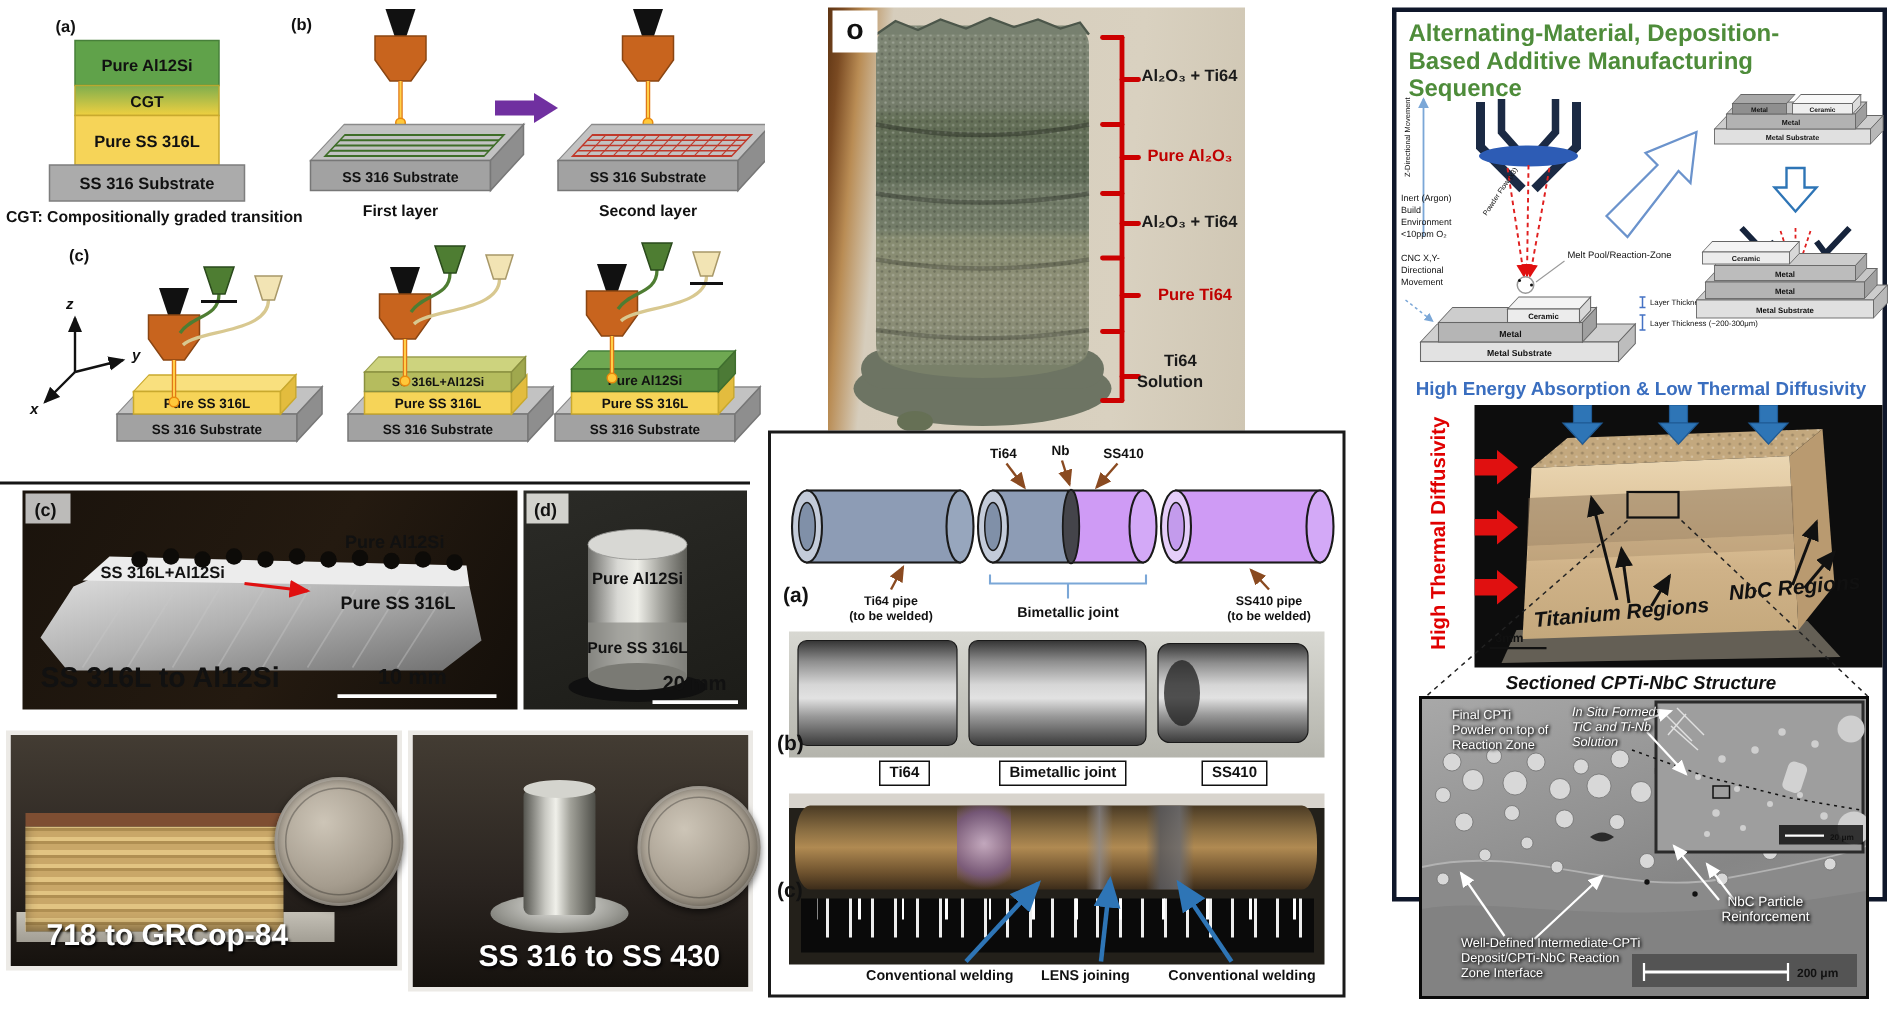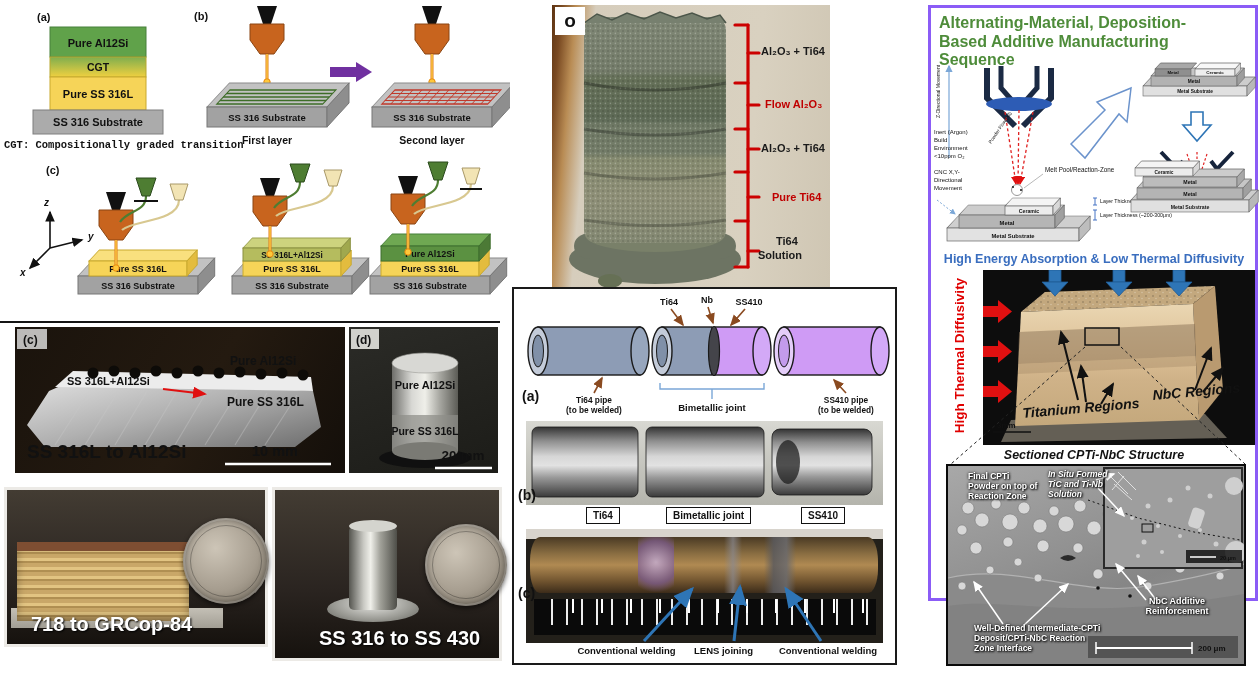--- a/index.html
+++ b/index.html
@@ -1,36 +1,36 @@
 <!DOCTYPE html>
 <html><head>
 <meta charset="utf-8">
 <style>
   html,body{margin:0;padding:0;background:#fff;}
   .canvas{position:relative;width:1260px;height:685px;background:#fff;overflow:hidden;
           font-family:"Liberation Sans",sans-serif;}
   .abs{position:absolute;}
   svg text{font-family:"Liberation Sans",sans-serif;font-weight:bold;fill:#111;}
   svg text.n{font-weight:normal;}
-  .cap{font-weight:bold;color:#111;font-family:Liberation Mono, monospace;}
+  .cap{font-weight:bold;color:#111;}
   .phototitle{position:absolute;color:#fff;font-weight:bold;text-shadow:1px 1px 2px #000;}
   .coin{position:absolute;border-radius:50%;
         background:radial-gradient(circle at 38% 35%,#cdc5b7,#a59c8e 55%,#80786a 85%,#5f584c);
         box-shadow:inset 0 0 0 2px rgba(255,255,255,.18), inset 0 0 8px rgba(0,0,0,.55), 0 2px 5px rgba(0,0,0,.6);}
   .coin::after{content:"";position:absolute;inset:7px;border-radius:50%;border:1px solid rgba(0,0,0,.28);}
   .photoframe{border:3px solid #eceae6;box-sizing:border-box;}
   .pbox{position:absolute;background:#fff;border:1.6px solid #111;font-weight:bold;font-size:10px;
         padding:2px 6px;text-align:center;color:#111;}
   .cyl-label{position:absolute;font-weight:bold;font-size:11px;line-height:1.1;}
   .red{color:#c00000;} .blk{color:#1a1a1a;}
   .rp-title{color:#4e8c3a;font-weight:bold;font-size:16px;line-height:1.16;}
   .blue-cap{color:#3a6ebf;font-weight:bold;font-size:12.5px;text-align:center;}
   .red-vert{color:#e00000;font-weight:bold;font-size:13.5px;text-align:center;
             transform:rotate(-90deg);}
-  .sem-label{position:absolute;color:#fff;font-weight:bold;font-size:8.5px;line-height:1.15;
+  .sem-label{position:absolute;color:#fff;font-weight:normal;font-size:8.5px;line-height:1.15;
              text-shadow:0 0 3px #000,1px 1px 2px #000;padding-left:16px;}
   .ruler{position:absolute;background:#0a0a0a;}
   .ruler::before{content:"";position:absolute;left:4px;top:0;right:0;height:26px;
       background:repeating-linear-gradient(90deg,transparent 0 13px,#ededed 13px 15px);}
   .ruler::after{content:"";position:absolute;left:11px;top:0;right:0;height:14px;
       background:repeating-linear-gradient(90deg,transparent 0 27px,#fff 27px 29px);}
   .tagtxt{position:absolute;font-weight:bold;color:#111;}
 </style>
 </head>
 <body>
@@ -367,21 +367,21 @@
           <path d="M196,262 h-13"></path>
       <path d="M196,48 h11"></path>
           <path d="M196,100 h11"></path>
           <path d="M196,144 h11"></path>
       <path d="M196,192 h11"></path>
           <path d="M196,246 h11"></path>
     </g>
   </svg>
   <div class="abs" style="left:3px;top:2px;width:30px;height:28px;background:#fff;text-align:center;font-weight:bold;font-size:19px;line-height:28px;color:#111">o</div>
   <div class="cyl-label blk" style="left:209px;top:40px">Al₂O₃ + Ti64</div>
-  <div class="cyl-label red" style="left:213px;top:93px">Flow Al₂O₃</div>
+  <div class="cyl-label red" style="left:213px;top:93px">Pure Al₂O₃</div>
   <div class="cyl-label blk" style="left:209px;top:137px">Al₂O₃ + Ti64</div>
   <div class="cyl-label red" style="left:220px;top:186px">Pure Ti64</div>
   <div class="cyl-label blk" style="left:224px;top:230px">Ti64</div>
   <div class="cyl-label blk" style="left:206px;top:244px">Solution</div>
 </div>
 
 <div class="abs" style="left:512px;top:287px;width:385px;height:378px;background:#fff;border:2px solid #1a1a1a;box-sizing:border-box">
   <svg class="abs" style="left:0;top:2px" width="381" height="128">
     <text x="155" y="14" font-size="9" text-anchor="middle">Ti64</text>
     <text x="193" y="12" font-size="9" text-anchor="middle">Nb</text>
@@ -450,21 +450,21 @@
         <line x1="295" y1="112" x2="260" y2="60" marker-end="url(#mkBlue)"></line>
       </g>
     </svg>
   </div>
   <div class="tagtxt" style="left:4px;top:296px;font-size:14px">(c)</div>
   <div class="tagtxt" style="left:50px;top:356px;width:125px;font-size:9.5px;text-align:center">Conventional welding</div>
   <div class="tagtxt" style="left:180px;top:356px;width:85px;font-size:9.5px;">LENS joining</div>
   <div class="tagtxt" style="left:255px;top:356px;width:118px;font-size:9.5px;text-align:center">Conventional welding</div>
 </div>
 
-<div class="abs" style="left:928px;top:5px;width:330px;height:596px;background:#fff;border:3px solid #8b5cf6;box-sizing:border-box">
+<div class="abs" style="left:928px;top:5px;width:330px;height:596px;background:#fff;border:3px solid #0f172a;box-sizing:border-box">
 
   <div class="abs rp-title" style="left:8px;top:6px;width:305px">
     <div>Alternating-Material, Deposition-</div>
     <div>Based Additive Manufacturing</div>
     <div>Sequence</div>
   </div>
 
   <svg class="abs" style="left:2px;top:40px" width="326" height="202">
     <line x1="16" y1="110" x2="16" y2="18" stroke="#7ba7d7" stroke-width="1.2" marker-end="url(#mkBlueThin)"></line>
     <text class="n" x="7" y="70" font-size="5" fill="#555" transform="rotate(-90 7 70)">Z-Directional Movement</text>
@@ -762,21 +762,21 @@
       <div>Final CPTi</div>
       <div>Powder on top of</div>
       <div>Reaction Zone</div>
     </div>
     <div class="sem-label" style="left:84px;top:4px;width:68px;font-style:italic">
       <div>In Situ Formed</div>
       <div>TiC and Ti-Nb</div>
       <div>Solution</div>
     </div>
     <div class="sem-label" style="left:170px;top:130px;width:86px;text-align:center;font-size:9px">
-      <div>NbC Additive</div>
+      <div>NbC Particle</div>
       <div>Reinforcement</div>
     </div>
     <div class="sem-label" style="left:10px;top:158px;width:152px;">
       <div>Well-Defined Intermediate-CPTi</div>
       <div>Deposit/CPTi-NbC Reaction</div>
       <div>Zone Interface</div>
     </div>
   </div>
 </div>
 

